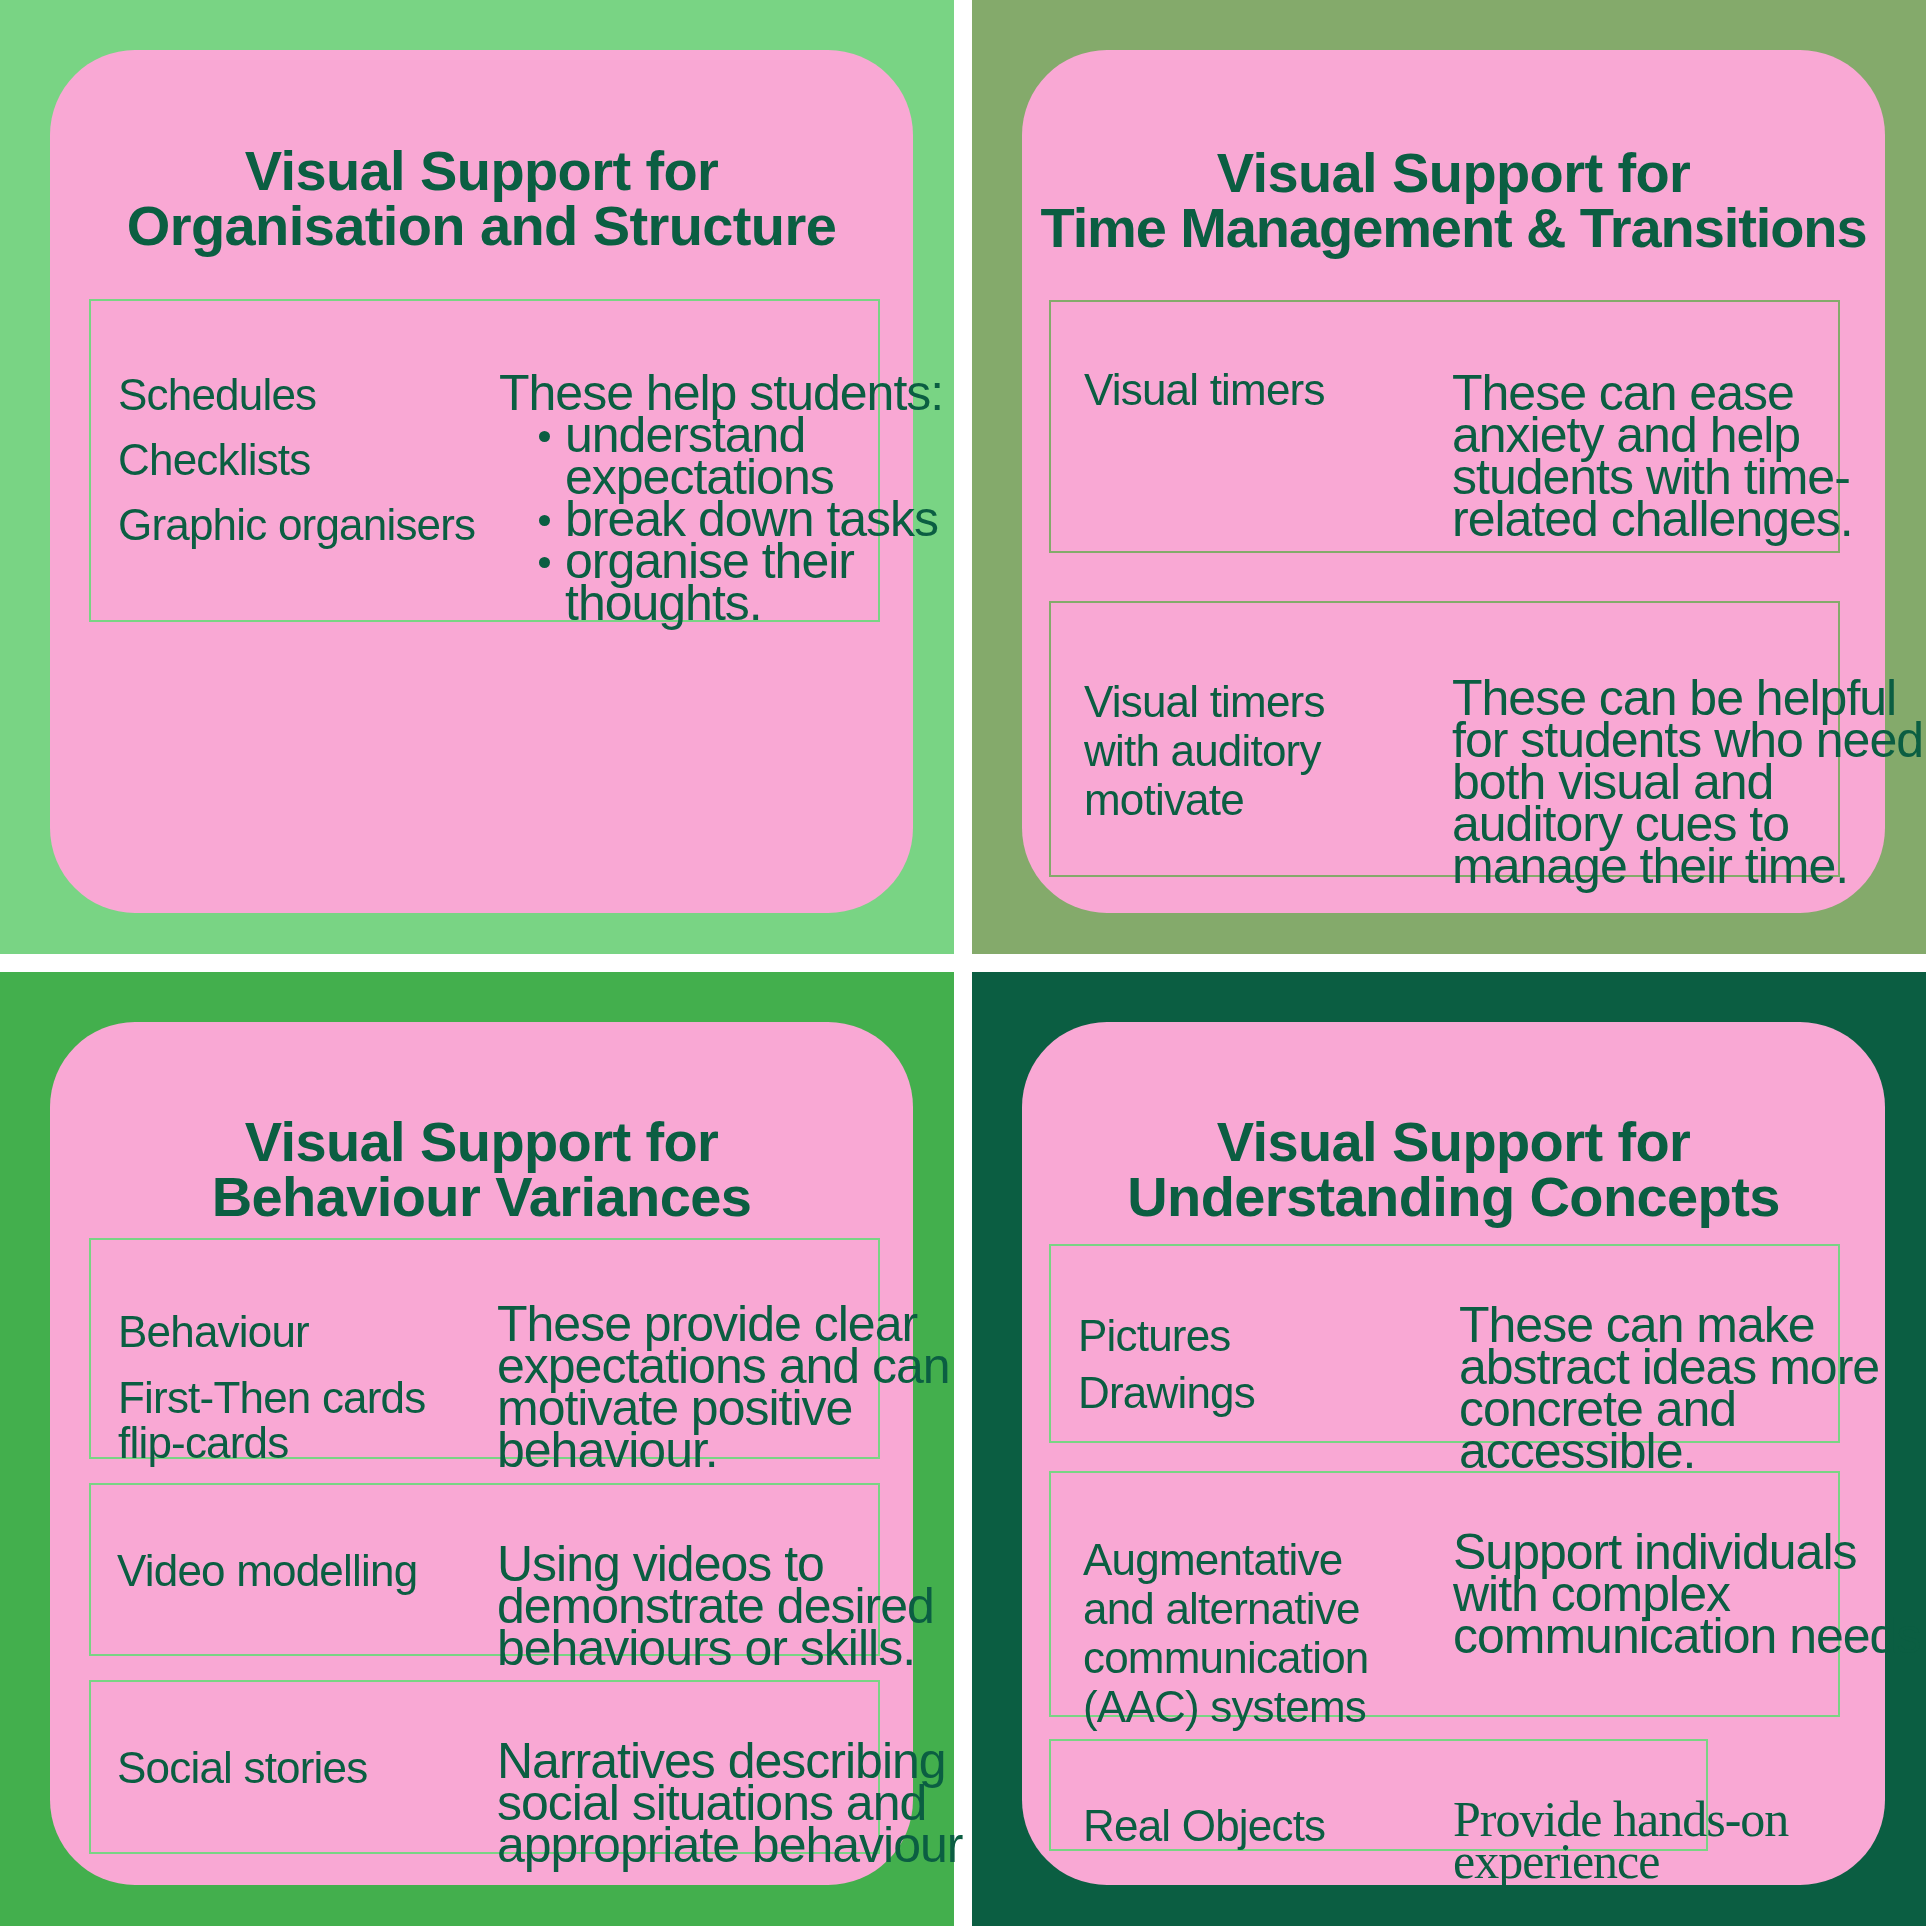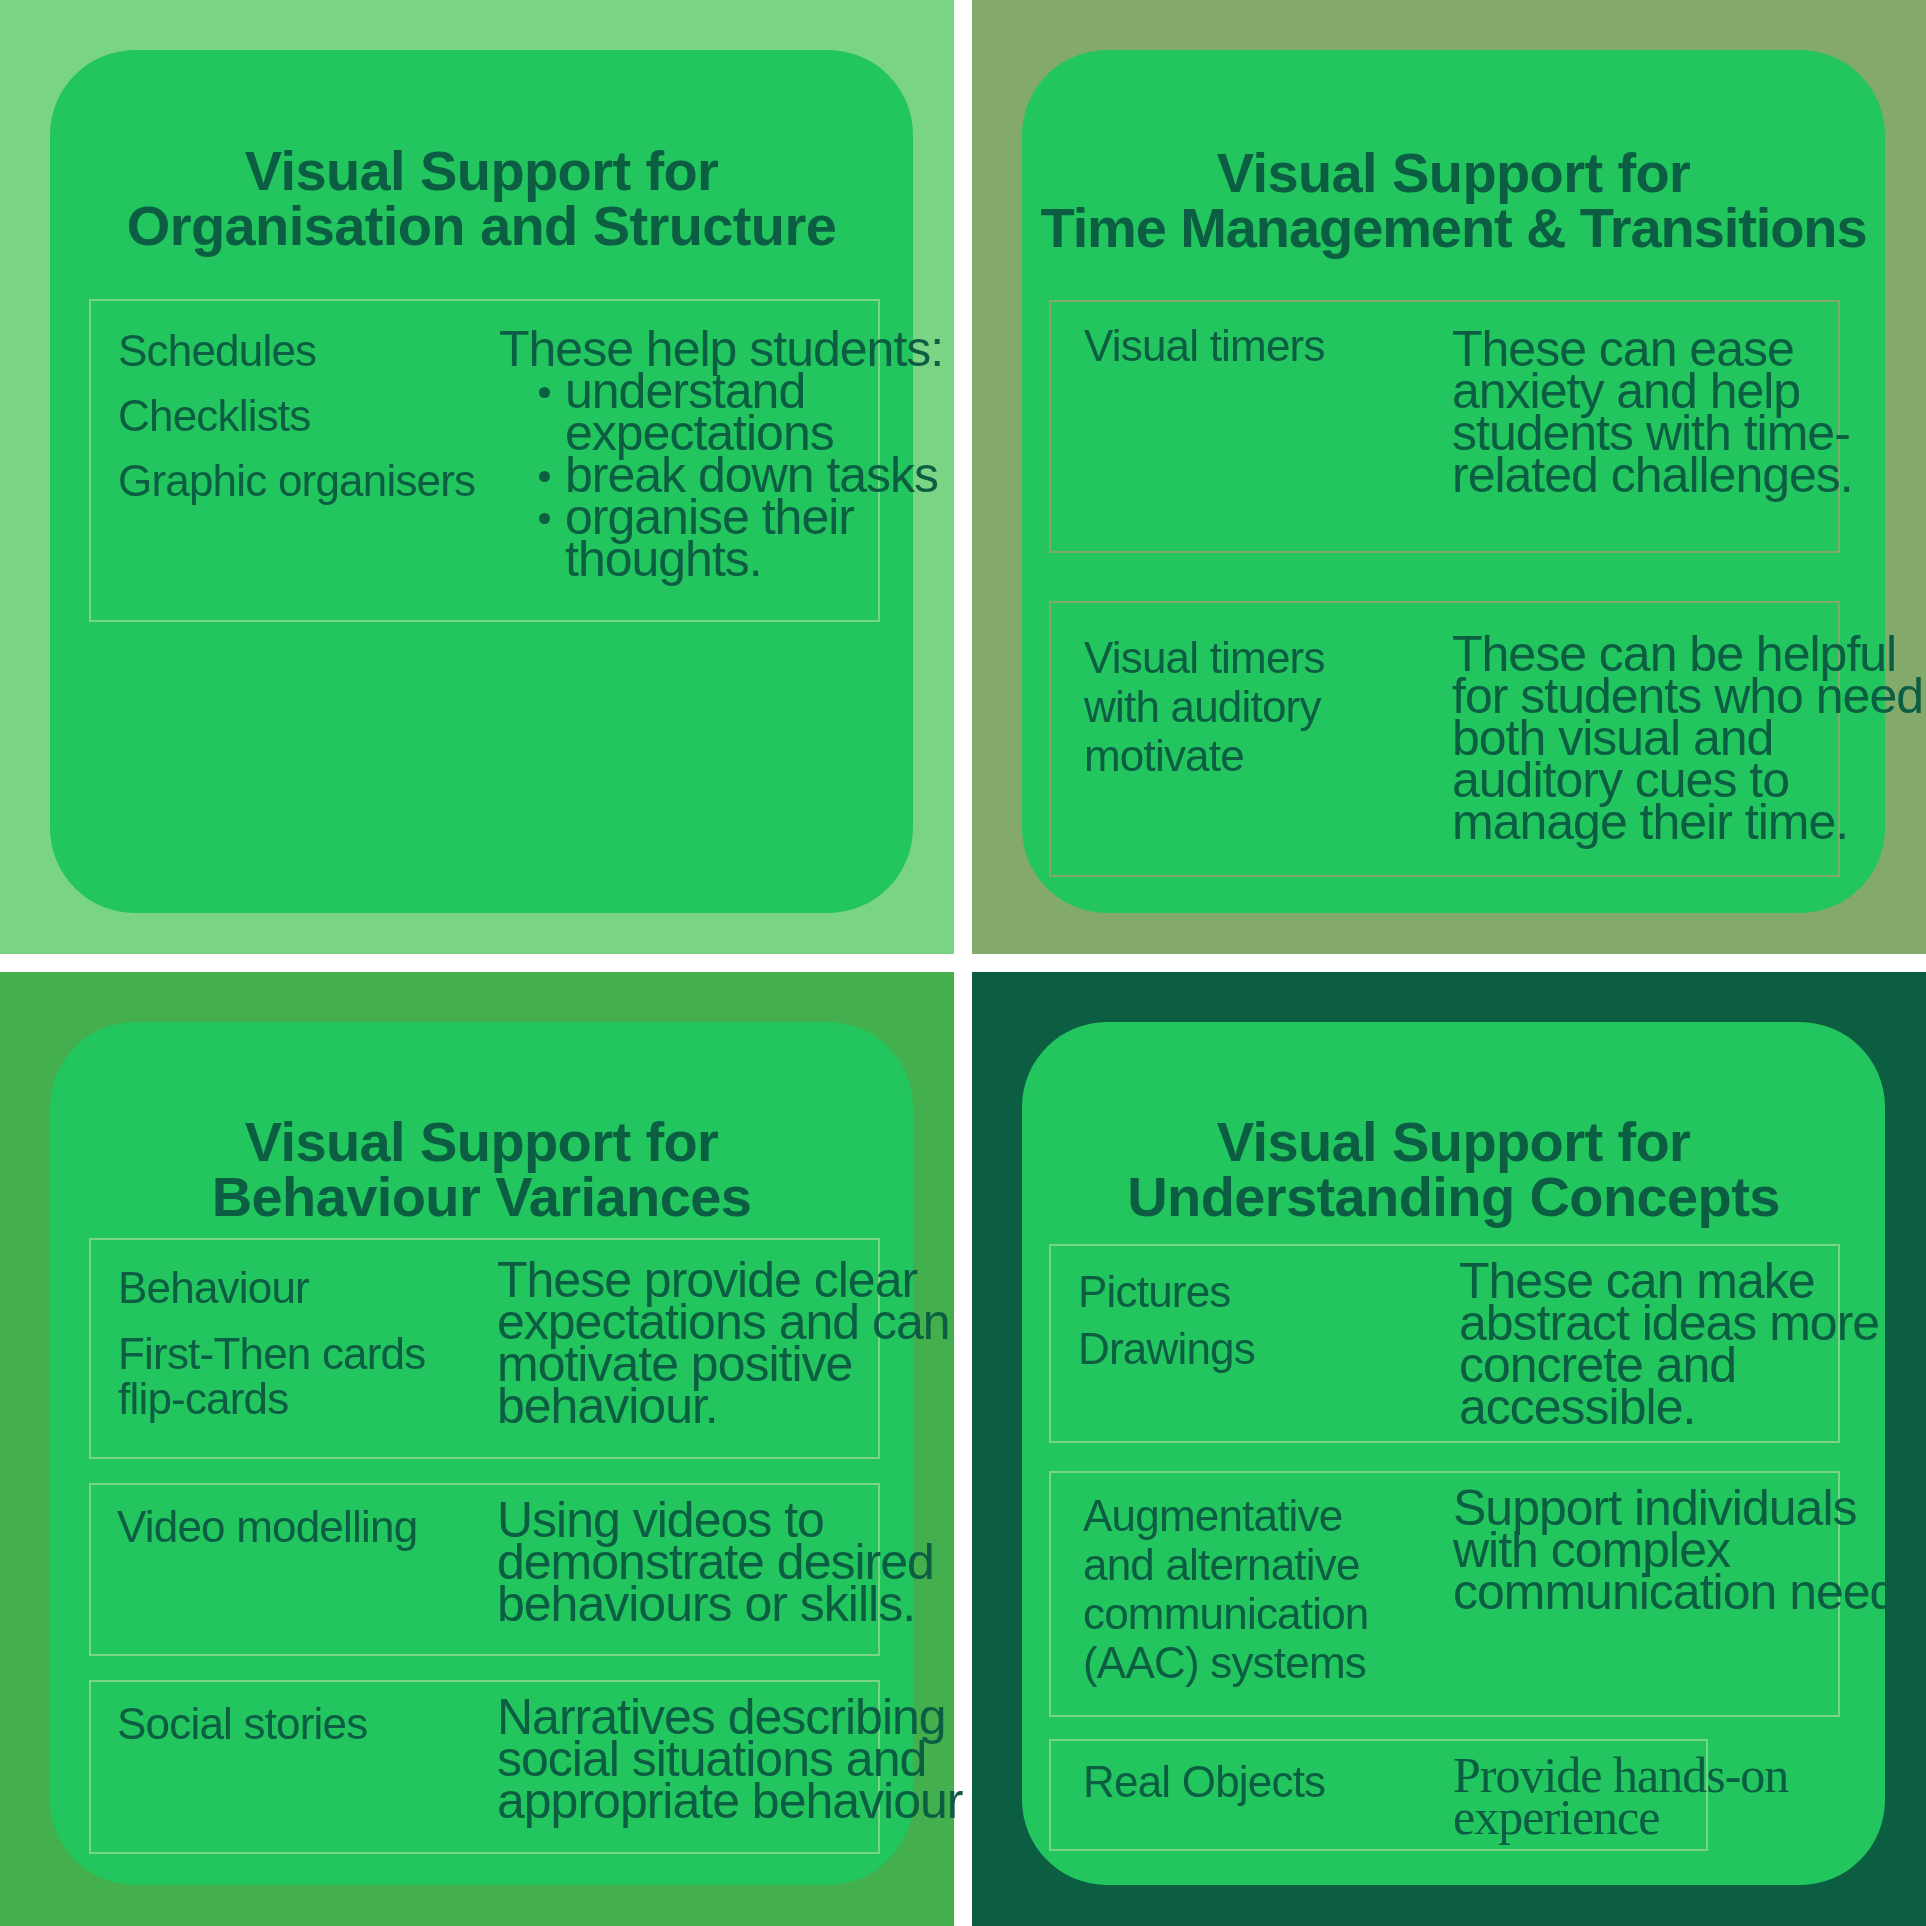--- a/index.html
+++ b/index.html
@@ -4,28 +4,28 @@
 <style>
   html, body { margin:0; padding:0; }
   body { width:1926px; height:1926px; background:#ffffff; position:relative; overflow:hidden;
          font-family:"Liberation Sans", sans-serif; color:#0B5E42; }
   .quad { position:absolute; width:954px; height:954px; }
   .q1 { left:0; top:0; background:#79D484; }
   .q2 { left:972px; top:0; background:#84AA6B; }
   .q3 { left:0; top:972px; background:#43AF4D; }
   .q4 { left:972px; top:972px; background:#0B5E42; }
   .card { position:absolute; left:50px; top:50px; width:863px; height:863px;
-          background:#22c55e; border-radius:85px; }
+          background:#f9a8d4; border-radius:85px; }
   .title { position:absolute; left:0; width:863px; text-align:center;
            font-weight:bold; font-size:56px; line-height:55px; color:#0B5E42;
            letter-spacing:-0.6px; white-space:nowrap; }
   .title span { display:block; }
   .box { position:absolute; box-sizing:border-box; border:2.3px solid #79D484; }
   .q2 .box { border-color:#84AA6B; }
-  .txt { position:absolute; white-space:nowrap; color:#0B5E42; }
+  .txt { position:absolute; white-space:nowrap; color:#0B5E42;margin-top:44px; }
   .left { font-size:44px; line-height:49px; letter-spacing:-0.8px; }
   .left.spaced { line-height:65px; }
   .right { font-size:50px; line-height:42px; letter-spacing:-1px; }
   .line { display:block; }
   .bullet-item { display:block; position:relative; padding-left:66px; }
   .bullet-item .dot { position:absolute; left:40px; top:17px; width:11.3px; height:11.3px;
                       border-radius:50%; background:#0B5E42; }
 </style>
 </head>
 <body>

